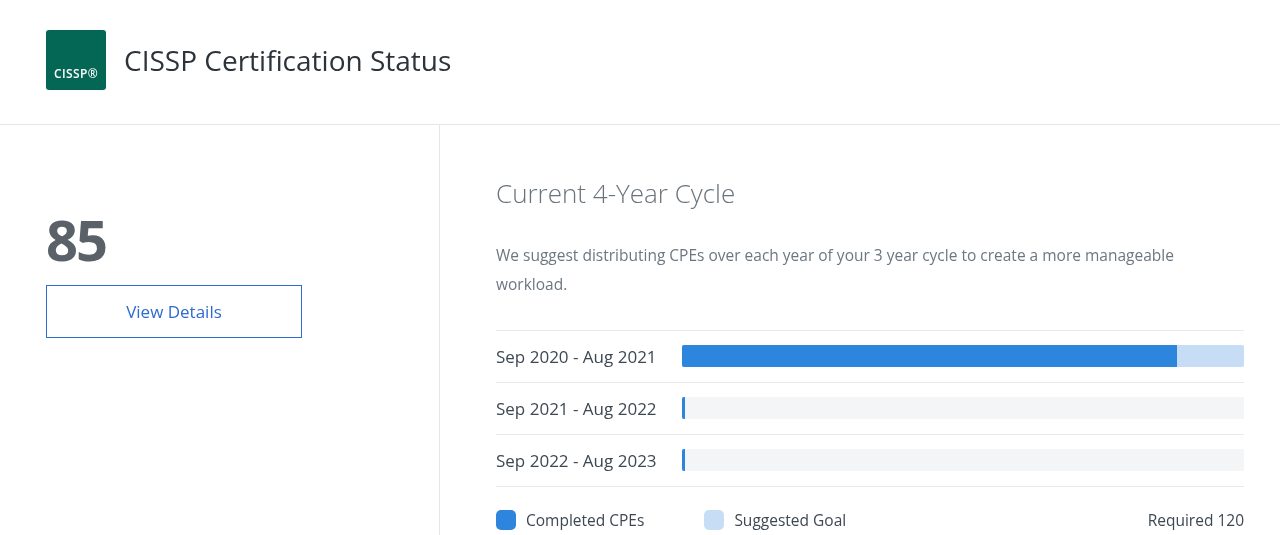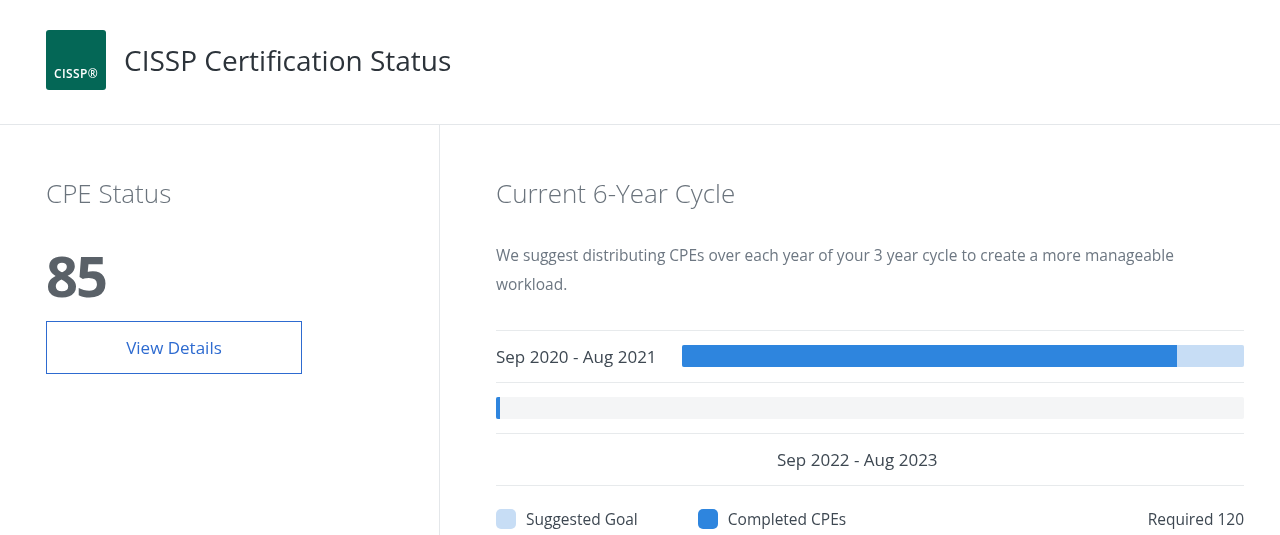--- a/index.html
+++ b/index.html
@@ -86,21 +86,21 @@
     line-height: 1.9;
     margin: 12px 0 30px 0;
     max-width: 720px;
   }
   .bar-row {
     display: flex;
     align-items: center;
     border-top: 1px solid #e7eaec;
     padding: 14px 0;
   }
-  .bar-row:last-of-type { border-bottom: 1px solid #e7eaec; flex-direction: column; }
+  .bar-row:last-of-type { border-bottom: 1px solid #e7eaec; }
   .bar-label {
     width: 186px;
     font-size: 17px;
     color: #3e4852;
   }
   .bar-track {
     flex: 1;
     height: 22px;
     position: relative;
     background: #f4f5f6;
@@ -140,59 +140,59 @@
 <div class="header">
   <div class="logo">
     <span>CISSP®</span>
   </div>
   <div class="page-title">CISSP Certification Status</div>
 </div>
 
 <div class="body">
 
   <div class="left-pane">
-    <div class="section-heading">CPE Status</div>
     <div class="big-number">85</div>
     <button class="btn-outline">View Details</button>
   </div>
 
   <div class="right-pane">
-    <div class="section-heading">Current 6-Year Cycle</div>
+    <div class="section-heading">Current 4-Year Cycle</div>
     <p class="subtitle">We suggest distributing CPEs over each year of your 3 year cycle to create a more manageable workload.</p>
 
     <div id="bars-container">
         <div class="bar-row">
           <div class="bar-label">Sep 2020 - Aug 2021</div>
           <div class="bar-track">
             <div class="bar-suggested" style="width: 100%;"></div>
             <div class="bar-completed" style="width: 88%;"></div>
           </div>
         </div>
         <div class="bar-row">
+          <div class="bar-label">Sep 2021 - Aug 2022</div>
           <div class="bar-track">
             <div class="bar-suggested" style="width: 0.5%;"></div>
             <div class="bar-completed" style="width: 0.5%;"></div>
           </div>
         </div>
         <div class="bar-row">
           <div class="bar-label">Sep 2022 - Aug 2023</div>
           <div class="bar-track">
             <div class="bar-suggested" style="width: 0.5%;"></div>
             <div class="bar-completed" style="width: 0.5%;"></div>
           </div>
         </div>
       </div>
 
     <div class="legend">
       <div class="legend-item">
+        <div class="legend-swatch" style="background:#2e85de"></div>
+        <span>Completed CPEs</span>
+      </div>
+      <div class="legend-item">
         <div class="legend-swatch" style="background:#c7ddf5"></div>
         <span>Suggested Goal</span>
-      </div>
-      <div class="legend-item">
-        <div class="legend-swatch" style="background:#2e85de"></div>
-        <span>Completed CPEs</span>
       </div>
       <div class="legend-spacer"></div>
       <div>Required 120</div>
     </div>
   </div>
 
 </div>
 
 </body></html>

